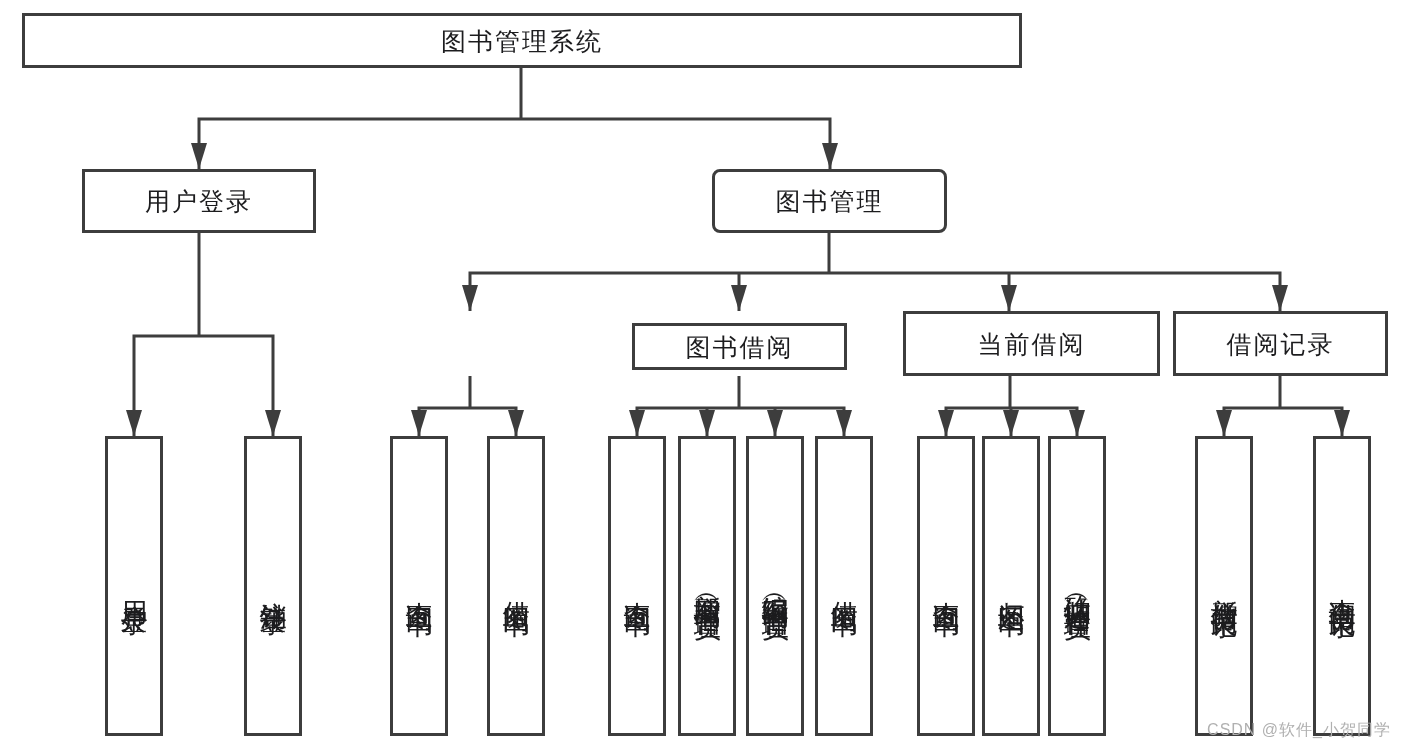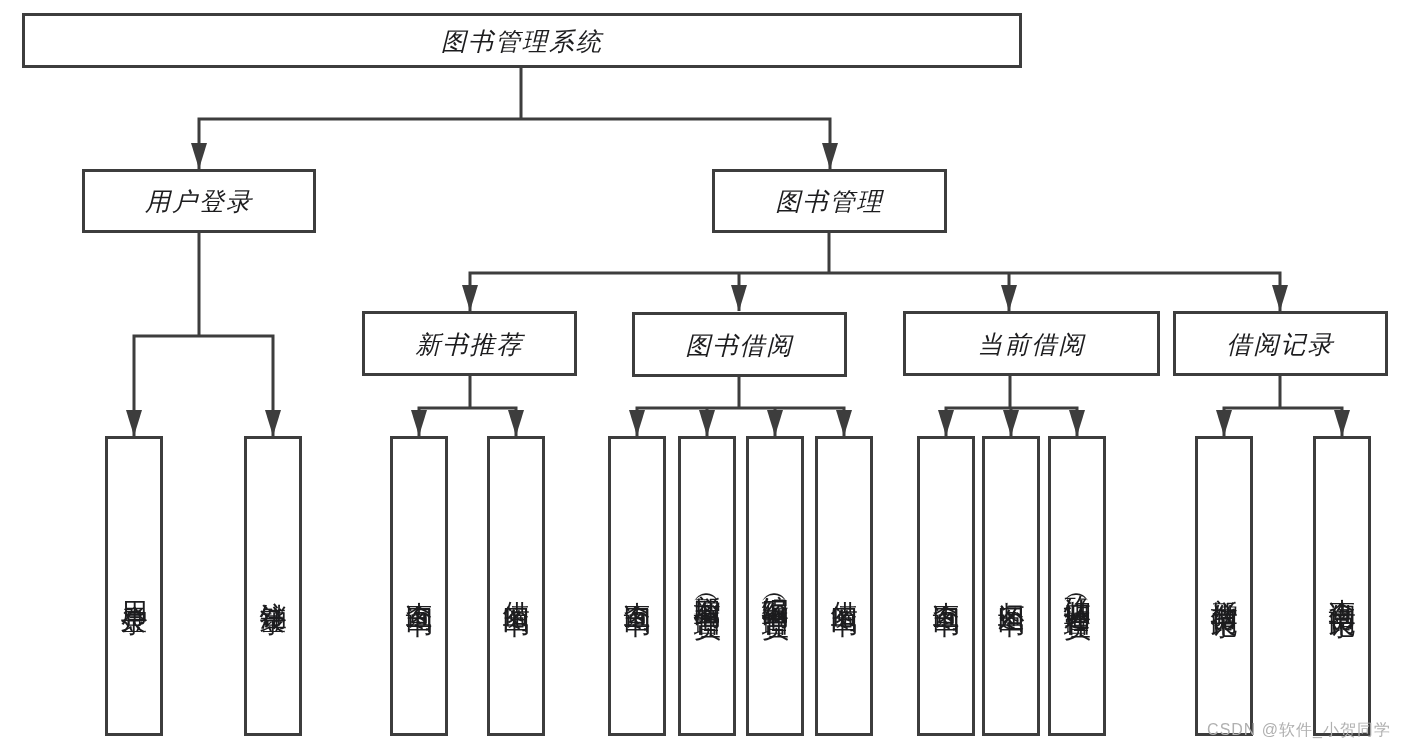--- a/index.html
+++ b/index.html
@@ -30,21 +30,20 @@
     color: #1c1c1e;
     display: flex;
     align-items: center;
     justify-content: center;
     text-align: center;
     line-height: 1.2;
   }
   .hbox {
     font-size: 25px;
     letter-spacing: 2px;
-    font-style: italic;
   }
   .vbox {
     writing-mode: vertical-rl;
     text-orientation: mixed;
     font-size: 27px;
     letter-spacing: 3px;
   }
   .watermark {
     position: absolute;
     right: 14px;
@@ -96,24 +95,23 @@
       <polygon points="1003,410 1019,410 1011,436"></polygon>
       <polygon points="1069,410 1085,410 1077,436"></polygon>
       <polygon points="1216,410 1232,410 1224,436"></polygon>
       <polygon points="1334,410 1350,410 1342,436"></polygon>
     </g>
   </svg>
 
   <div class="node hbox" style="left:22px; top:13px; width:1000px; height:55px;">图书管理系统</div>
 
   <div class="node hbox" style="left:82px; top:169px; width:234px; height:64px;">用户登录</div>
-  <div class="node hbox" style="left:712px; top:169px; width:235px; height:64px;">图书管理</div>
+  <div class="node hbox" style="left:712px; top:169px; width:235px; height:64px;border-radius:8px;">图书管理</div>
 
-  <div class="node hbox" style="left:362px; top:311px; width:215px; height:65px;">新书推荐</div>
-  <div class="node hbox" style="left:632px; top:312px; width:215px; height:65px;">图书借阅</div>
+  <div class="node hbox" style="left:632px; top:323px; width:215px; height:47px;">图书借阅</div>
   <div class="node hbox" style="left:903px; top:311px; width:257px; height:65px;">当前借阅</div>
   <div class="node hbox" style="left:1173px; top:311px; width:215px; height:65px;">借阅记录</div>
 
   <div class="node vbox" style="left:105px; top:436px; width:58px; height:300px;">用户登录</div>
   <div class="node vbox" style="left:244px; top:436px; width:58px; height:300px;">注销登录</div>
 
   <div class="node vbox" style="left:390px; top:436px; width:58px; height:300px;">查询图书</div>
   <div class="node vbox" style="left:487px; top:436px; width:58px; height:300px;">借阅图书</div>
 
   <div class="node vbox" style="left:608px; top:436px; width:58px; height:300px;">查询图书</div>

